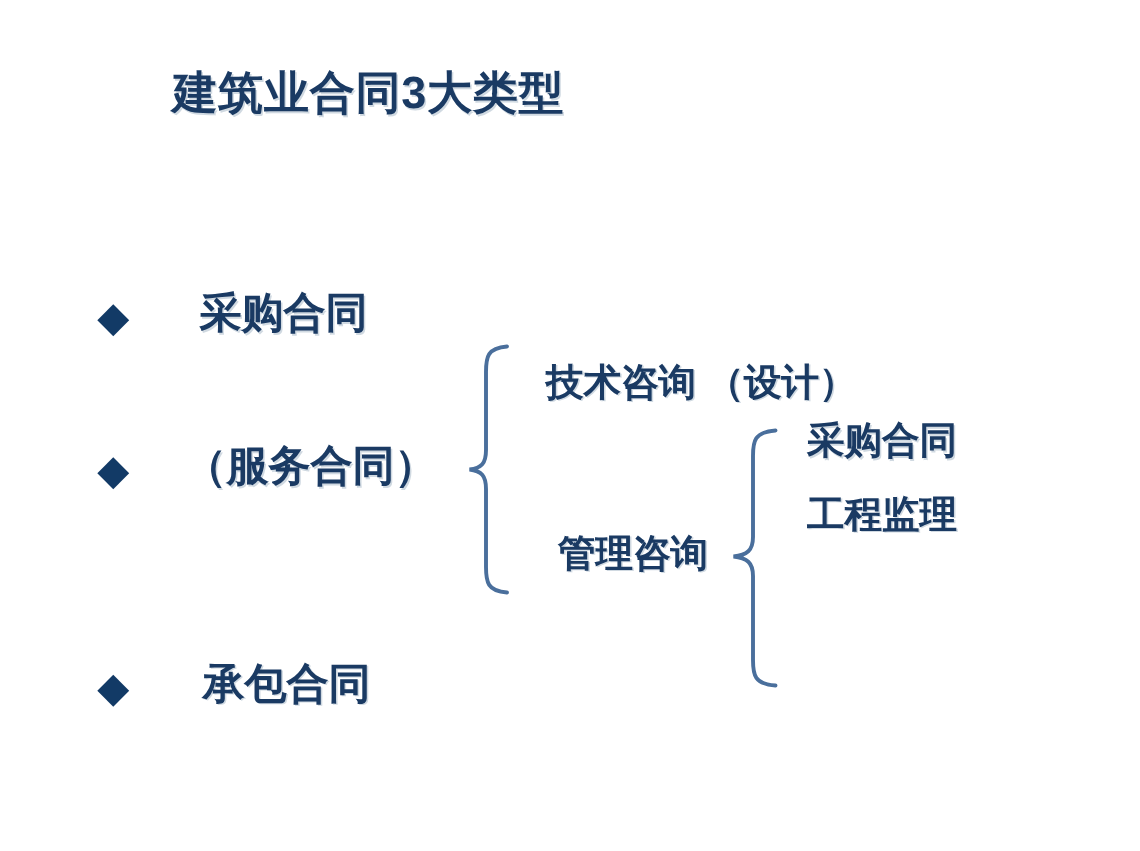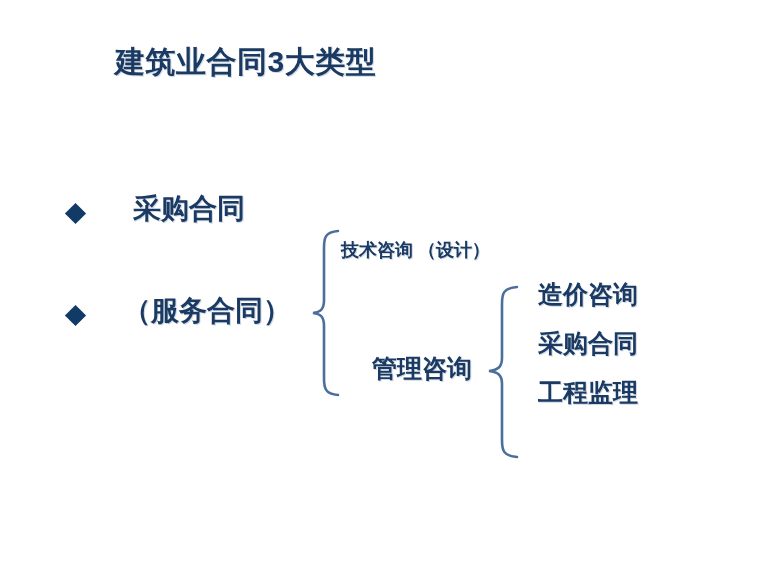--- a/index.html
+++ b/index.html
@@ -66,23 +66,23 @@
 
   #bullet-row-1 { left: 68px; top: 292px; }
   #bullet-row-1 .bullet-text-wrap { margin-left: 40px; }
 
   #bullet-row-2 { left: 68px; top: 437px; }
   #bullet-row-2 .bullet-text-wrap { margin-left: 52px; }
 
   
   #mid-tech {
     position: absolute;
-    left: 341px;
+    left: 364px;
     top: 238px;
-    font-size: 18px;
+    font-size: 25px;
   }
   #mid-mgmt {
     position: absolute;
     left: 372px;
     top: 352px;
     font-size: 25px;
   }
 
   
   #right-list {
@@ -119,20 +119,26 @@
     </span>
   </div>
 
   <div class="bullet-row" id="bullet-row-1">
     <span class="bullet-diamond"></span>
     <span class="bullet-text-wrap">
       <span class="bullet-label navy">（服务合同）</span>
     </span>
   </div>
 
+  <div class="bullet-row" id="bullet-row-2">
+    <span class="bullet-diamond"></span>
+    <span class="bullet-text-wrap">
+      <span class="bullet-label navy">承包合同</span>
+    </span>
+  </div>
 
   <svg class="brace-svg" id="brace-1" width="34" height="170" viewBox="0 0 34 170">
     <path d="M26 3
              C 13 4, 12 10, 12 20
              L 12 72
              C 12 81, 9 84, 1 85
              C 9 86, 12 89, 12 98
              L 12 150
              C 12 160, 13 166, 26 167" fill="none" stroke="#4a6f9c" stroke-width="2.6" stroke-linecap="round"></path>
   </svg>
@@ -145,18 +151,17 @@
              C 11 88, 15 91, 15 100
              L 15 156
              C 15 166, 16 172, 30 173" fill="none" stroke="#4a6f9c" stroke-width="2.6" stroke-linecap="round"></path>
   </svg>
 
   <div id="mid-tech" class="navy">技术咨询 （设计）</div>
 
   <div id="mid-mgmt" class="navy">管理咨询</div>
 
   <div id="right-list">
-    <div class="right-item navy">造价咨询</div>
     <div class="right-item navy">采购合同</div>
     <div class="right-item navy">工程监理</div>
   </div>
 
 </div>
 
 </body></html>

